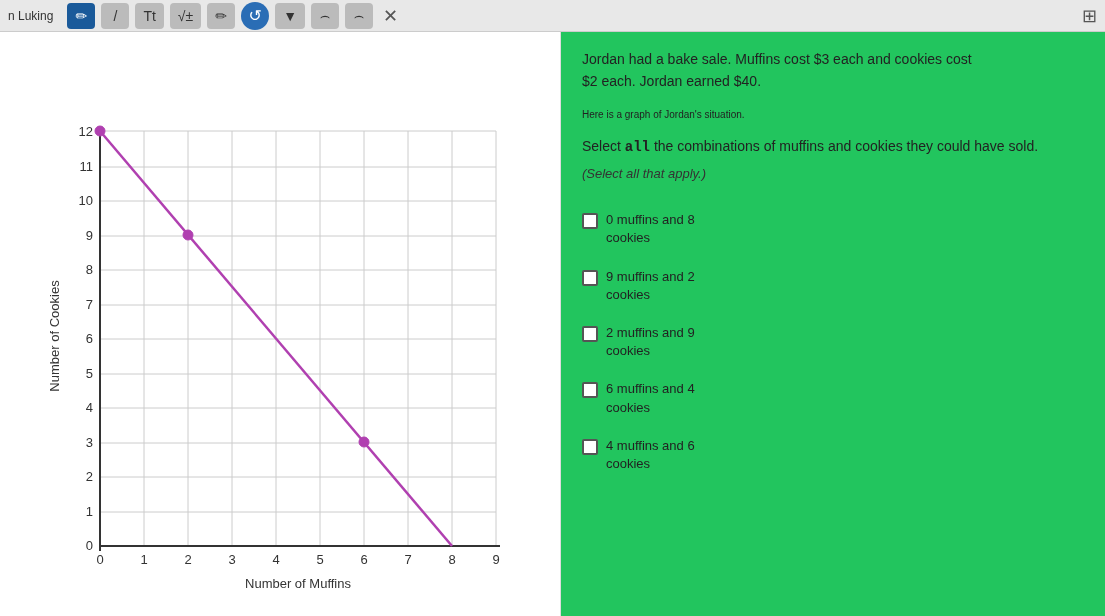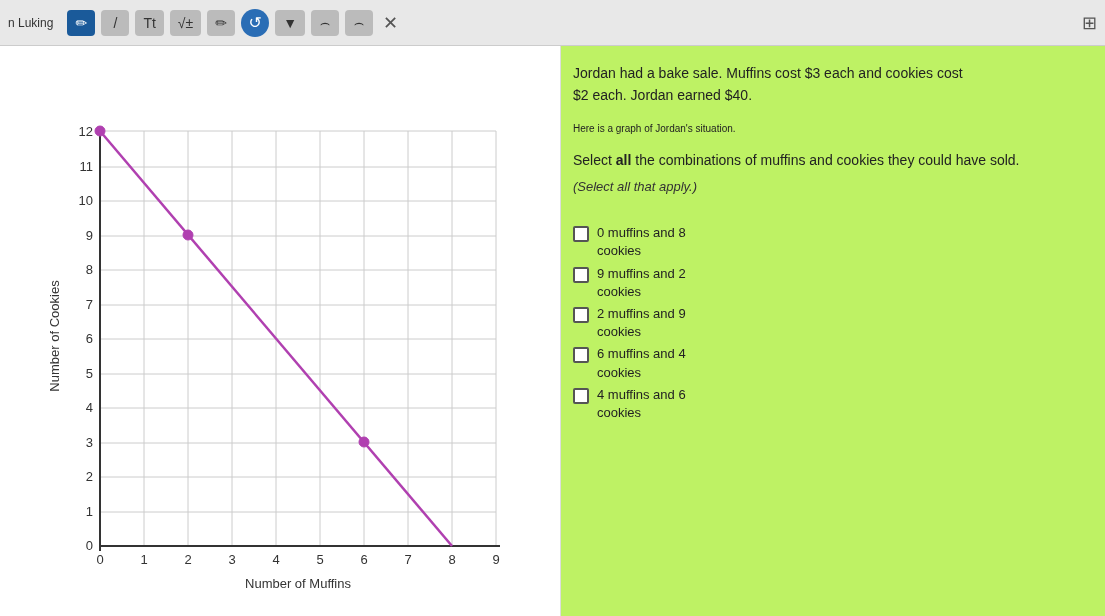--- a/index.html
+++ b/index.html
@@ -13,21 +13,21 @@
       flex-direction: column;
     }
 
     
     .top-bar {
       display: flex;
       align-items: center;
       background: #e8e8e8;
       padding: 4px 8px;
       gap: 6px;
-      height: 46px;
+      height: 32px;
       border-bottom: 1px solid #ccc;
     }
     .user-label {
       font-size: 12px;
       color: #333;
       margin-right: 8px;
     }
     .toolbar-btn {
       background: #2a6db5;
       color: white;
@@ -89,22 +89,22 @@
       flex: 0 0 560px;
       display: flex;
       flex-direction: column;
       padding: 10px 10px 10px 10px;
       position: relative;
     }
 
     
     .right-panel {
       flex: 1;
-      background: #bef264;
-      padding: 16px 12px;
+      background: #22c55e;
+      padding: 16px 21px;
       border-left: 1px solid #ddd;
       overflow-y: auto;
       font-size: 14px;
       line-height: 1.5;
     }
 
     .problem-text {
       font-size: 14px;
       color: #222;
       margin-bottom: 14px;
@@ -118,33 +118,34 @@
     }
 
     .select-instruction {
       font-size: 14px;
       color: #222;
       margin-bottom: 6px;
       line-height: 1.5;
     }
     .select-instruction strong {
       font-weight: bold;
+      font-family: Liberation Mono, monospace;
     }
 
     .apply-text {
       font-size: 13px;
       font-style: italic;
       color: #333;
       margin-bottom: 28px;
     }
 
     .option-list {
       display: flex;
       flex-direction: column;
-      gap: 4px;
+      gap: 20px;
     }
 
     .option-item {
       display: flex;
       align-items: flex-start;
       gap: 8px;
       cursor: pointer;
     }
 
     .checkbox {

